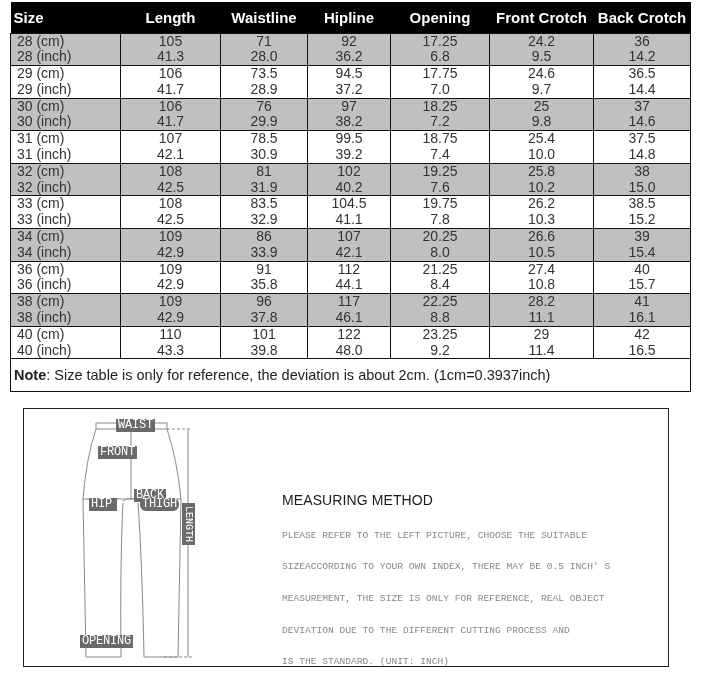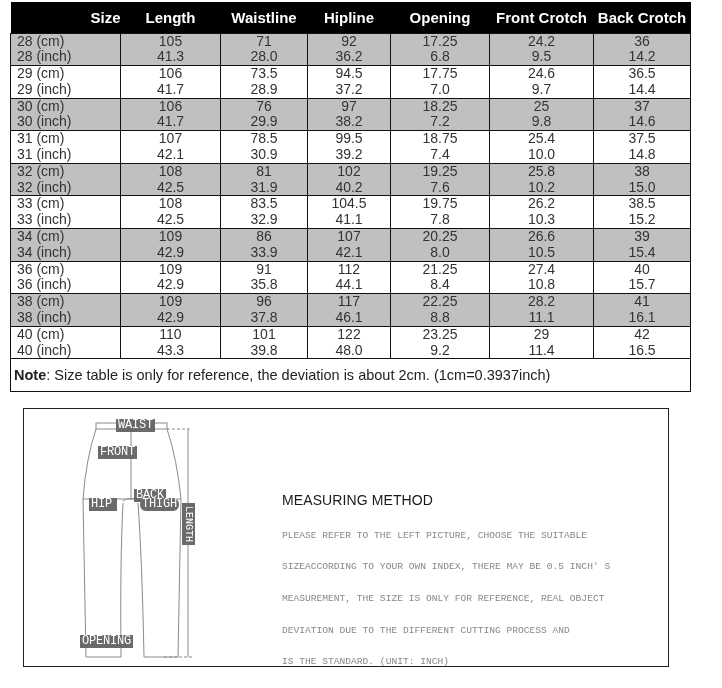--- a/index.html
+++ b/index.html
@@ -7,21 +7,21 @@
     body { position: relative; font-family: "Liberation Sans", sans-serif; color: #222; }
 
     .size-table {
       position: absolute; left: 10px; top: 2px; width: 680px;
       border-collapse: collapse; table-layout: fixed;
     }
     .size-table th {
       background: #000; color: #fff; font-weight: bold; font-size: 15px;
       height: 31px; padding: 0; text-align: center; white-space: nowrap;
     }
-    .size-table th.col-size { text-align: right; padding-left: 3px; }
+    .size-table th.col-size { text-align: left; padding-left: 3px; }
     .size-table td {
       font-size: 14px; line-height: 15.8px; height: 32px; padding: 0;
       text-align: center; vertical-align: middle;
       border: 1px solid #111; color: #333;
     }
     .size-table td.col-size { text-align: left; padding-left: 6px; }
     .size-table tr.shaded td { background: #c0c0c0; }
     .size-table tr.plain td { background: #ffffff; }
     .size-table td .line { display: block; }
 

